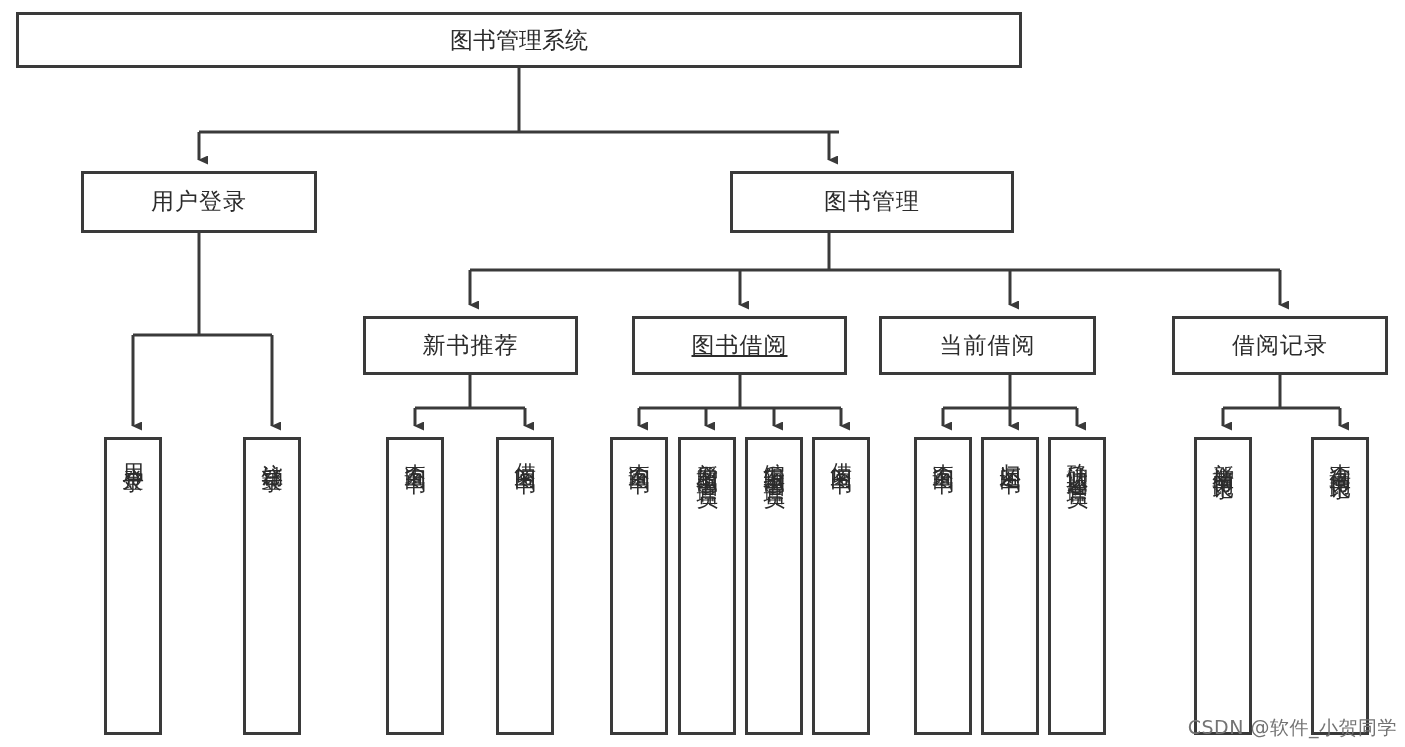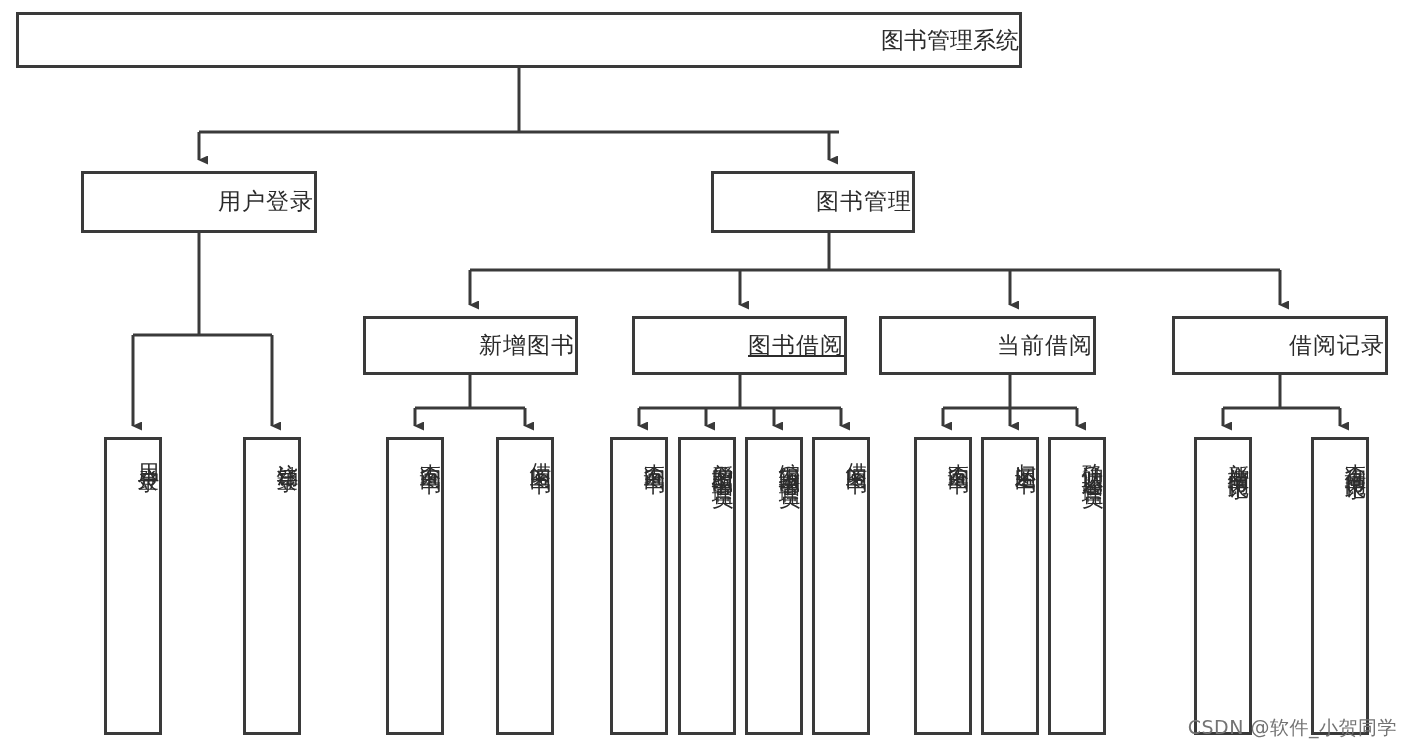--- a/index.html
+++ b/index.html
@@ -24,21 +24,21 @@
     height: 747px;
     pointer-events: none;
   }
   .node {
     position: absolute;
     box-sizing: border-box;
     background: #ffffff;
     border: 3px solid #3a3a3a;
     display: flex;
     align-items: center;
-    justify-content: flex-end;
+    justify-content: center;
     color: #2b2b2b;
   }
   .node.h {
     font-size: 23px;
     letter-spacing: 1px;
     line-height: 1.2;
   }
   .node.root {
     font-size: 23px;
     border-width: 3px;
@@ -122,26 +122,26 @@
     </g>
   </svg>
 
   <div class="node root" style="left:16px; top:12px; width:1006px; height:56px;">
     <span>图书管理系统</span>
   </div>
 
   <div class="node h" style="left:81px; top:171px; width:236px; height:62px;">
     <span>用户登录</span>
   </div>
-  <div class="node h" style="left:711px; top:171px; width:204px; height:62px;">
+  <div class="node h" style="left:730px; top:171px; width:284px; height:62px;">
     <span>图书管理</span>
   </div>
 
   <div class="node h" style="left:363px; top:316px; width:215px; height:59px;">
-    <span>新增图书</span>
+    <span>新书推荐</span>
   </div>
   <div class="node h" style="left:632px; top:316px; width:215px; height:59px;text-decoration:underline;">
     <span>图书借阅</span>
   </div>
   <div class="node h" style="left:879px; top:316px; width:217px; height:59px;">
     <span>当前借阅</span>
   </div>
   <div class="node h" style="left:1172px; top:316px; width:216px; height:59px;">
     <span>借阅记录</span>
   </div>

